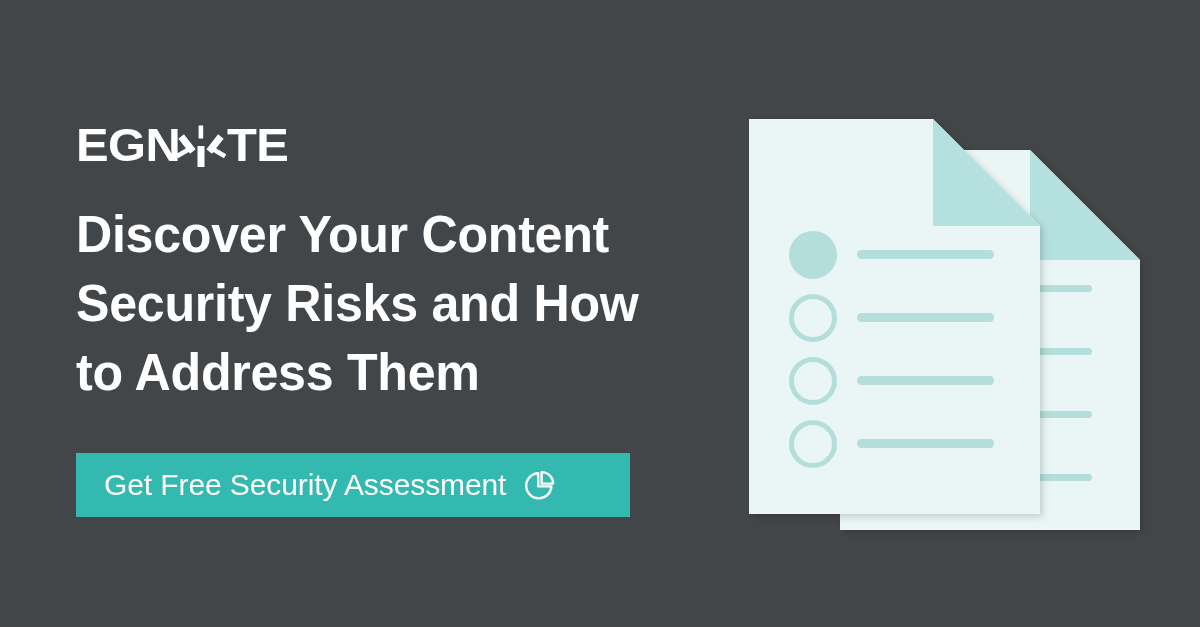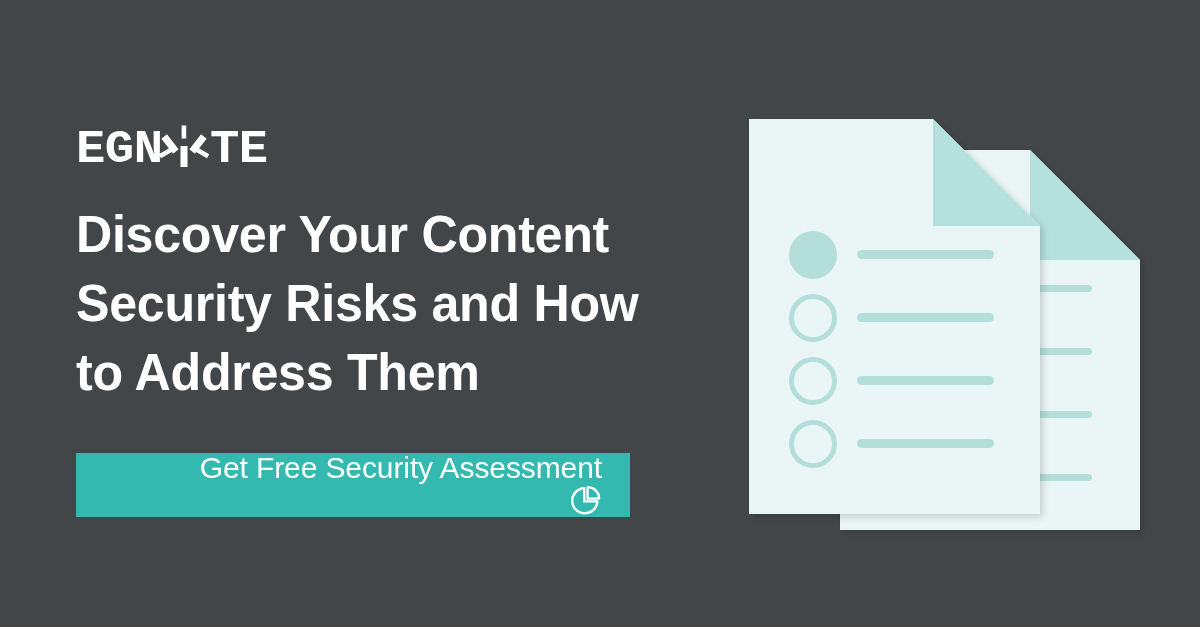--- a/index.html
+++ b/index.html
@@ -31,22 +31,22 @@
   .logo {
     position: absolute;
     left: 0;
     top: 113px;
     height: 52px;
     display: flex;
     align-items: center;
   }
   .logo-wordmark {
     display: flex;
-    align-items: flex-end;
-    font-family: Liberation Mono, monospace;
+    align-items: flex-start;
+    font-family: Liberation Sans, sans-serif;
     font-weight: 700;
     font-size: 47px;
     letter-spacing: -0.5px;
     color: #ffffff;
     line-height: 1;
     margin-top: 16px;
   }
   .logo-letters-pre,
   .logo-letters-post {
     display: block;
@@ -88,25 +88,24 @@
     position: absolute;
     left: 0;
     top: 453px;
     width: 554px;
     height: 64px;
     box-sizing: border-box;
     background: #33b9b0;
     border: none;
     border-radius: 0;
     display: flex;
-    align-items: flex-end;
-    padding: 0 28px;
+    align-items: center;
+    padding: 14px 28px;
     cursor: pointer;
     text-align: left;
-    flex-direction: column;
   }
   .cta-label {
     color: #ffffff;
     font-family: "Liberation Sans", sans-serif;
     font-weight: 400;
     font-size: 30px;
     letter-spacing: -0.1px;
     line-height: 1;
     white-space: nowrap;
   }

